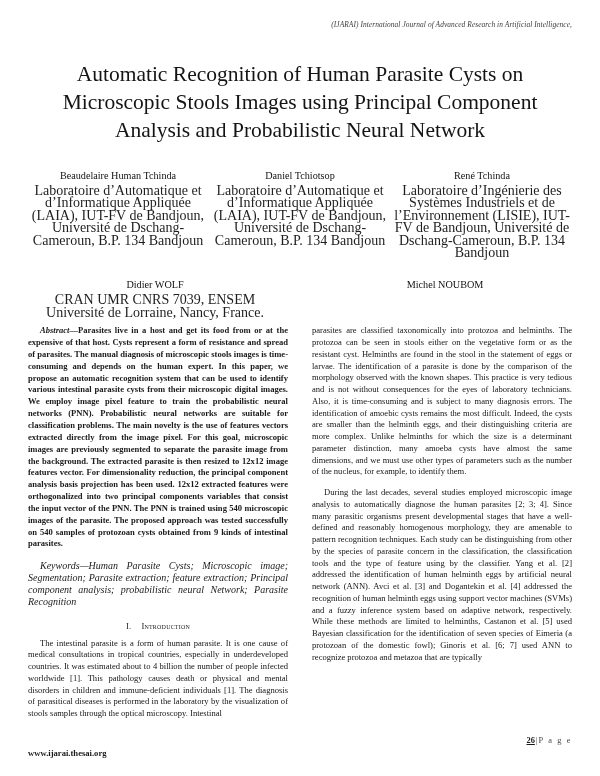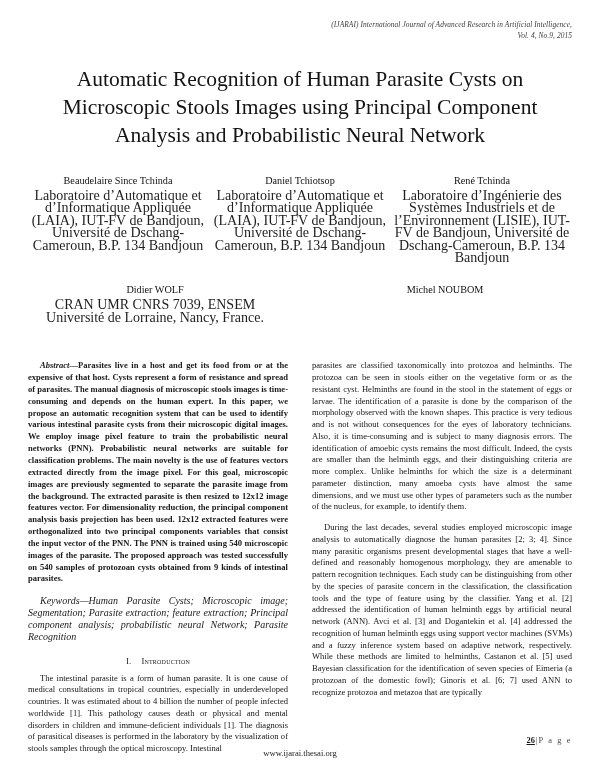--- a/index.html
+++ b/index.html
@@ -35,21 +35,21 @@
     line-height: 11px;
     color: #3a3a3a;
     letter-spacing: 0.08px;
   }
   .running-head .line2 {
     display: block;
   }
 
   
   .title {
-    margin-top: 24px;
+    margin-top: 30px;
     text-align: center;
     font-size: 21.5px;
     line-height: 28px;
     font-weight: 400;
     color: #141414;
     padding: 0 18px;
   }
 
   
   .authors-row {
@@ -80,21 +80,21 @@
     gap: 36px;
   }
   .author-col-wide {
     width: 283px;
     text-align: center;
   }
 
   
   .columns {
     display: flex;
-    margin-top: 36px;
+    margin-top: 6px;
     gap: 24px;
   }
   .col {
     width: 263px;
   }
 
   p.body {
     margin: 0 0 9px 0;
     font-size: 8.55px;
     line-height: 11.75px;
@@ -144,23 +144,23 @@
     position: absolute;
     left: 28px;
     right: 28px;
     bottom: 14px;
     height: 22px;
   }
   .footer-url {
     position: absolute;
     left: 0; right: 0;
     top: 8px;
-    text-align: center;
     font-size: 8.6px;
     color: #1a1a1a;
+    font-weight: bold;
   }
   .footer-page {
     position: absolute;
     right: 0;
     top: -4px;
     font-size: 8.4px;
     color: #4a4a4a;
   }
   .footer-page .pagenum {
     font-weight: bold;
@@ -170,28 +170,27 @@
   .footer-page .sep { margin: 0 1px; }
   .footer-page .pageword { letter-spacing: 1.6px; }
 </style>
 </head>
 <body>
 
 <div class="page">
 
   <div class="running-head">
     <span>(IJARAI) International Journal of Advanced Research in Artificial Intelligence,</span>
-    <span class="line2">Vol. 4, No.9, 2015</span>
   </div>
 
   <h1 class="title">Automatic Recognition of Human Parasite Cysts on Microscopic Stools Images using Principal Component Analysis and Probabilistic Neural Network</h1>
 
   <div class="authors-row">
     <div class="author-col">
-      <div class="author-name">Beaudelaire Since Tchinda</div>
+      <div class="author-name">Beaudelaire Human Tchinda</div>
       <div class="author-affil">Laboratoire d’Automatique et d’Informatique Appliquée (LAIA), IUT-FV de Bandjoun, Université de Dschang-Cameroun, B.P. 134 Bandjoun</div>
     </div>
     <div class="author-col">
       <div class="author-name">Daniel Tchiotsop</div>
       <div class="author-affil">Laboratoire d’Automatique et d’Informatique Appliquée (LAIA), IUT-FV de Bandjoun, Université de Dschang-Cameroun, B.P. 134 Bandjoun</div>
     </div>
     <div class="author-col">
       <div class="author-name">René Tchinda</div>
       <div class="author-affil">Laboratoire d’Ingénierie des Systèmes Industriels et de l’Environnement (LISIE), IUT-FV de Bandjoun, Université de Dschang-Cameroun, B.P. 134 Bandjoun</div>
     </div>

